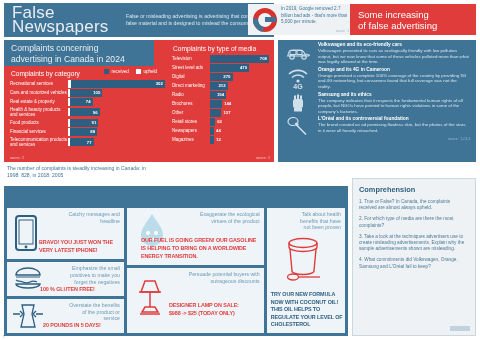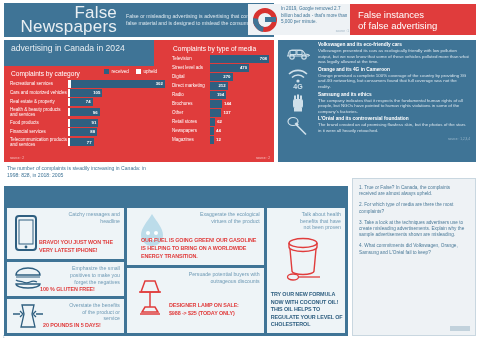--- a/index.html
+++ b/index.html
@@ -11,21 +11,21 @@
   }
   .page{position:relative;width:480px;height:340px;background:#fff;}
 
   
   .banner{
     position:absolute;left:4px;top:3px;width:270px;height:34px;
     background:#3f7496;display:flex;align-items:center;
   }
   .banner-title{
     color:#e8eef2;font-size:17px;line-height:14px;
-    padding-left:8px;width:105px;text-align:right;font-weight:400;
+    padding-left:8px;width:105px;text-align:left;font-weight:400;
     letter-spacing:.2px;
   }
   .banner-title .l2{display:block;}
   .banner-sub{
     color:#dce7ee;font-size:5.2px;line-height:7.2px;padding-left:9px;width:140px;
   }
   .google-box{
     position:absolute;left:248px;top:4px;width:98px;height:31px;
     background:#eef2f5;display:flex;align-items:center;padding:0 3px;
   }
@@ -144,27 +144,28 @@
         <span class="g-bar"></span>
     </div>
     <div style="flex:1">
       <div class="g-txt">In 2019, Google removed 2.7 billion bad ads - that's more than 5,000 per minute.</div>
       <div class="g-src">source : 1</div>
     </div>
   </div>
 
   <div class="instances-head">
     <div>
-      <div>False instances</div>
+      <div>Some increasing</div>
       <div>of false advertising</div>
     </div>
   </div>
 
   <div class="complaints">
     <div class="comp-head">
+      <div>Complaints concerning</div>
       <div>advertising in Canada in 2024</div>
     </div>
     <div class="sec-title" style="left:7px;top:30px;">Complaints by category</div>
     <div class="legend" style="left:100px;top:29px;">
       <div>
           <span class="swatch sw-rec"></span>
           <span>received</span>
         </div>
       <div>
           <span class="swatch sw-up"></span>
@@ -494,20 +495,21 @@
               <path d="M17 41h22" stroke="#e03c3c" stroke-width="1.3"></path>
             </svg>
         </div>
         <div class="t-ex blue" style="position:absolute;left:4px;bottom:4px;width:72px;">TRY OUR NEW FORMULA NOW WITH COCONUT OIL! THIS OIL HELPS TO REGULATE YOUR LEVEL OF CHOLESTEROL</div>
       </div>
     </div>
 
   </div>
 
   <div class="comp">
+    <h3>Comprehension</h3>
     <p>1. True or False? In Canada, the complaints received are almost always upheld.</p>
     <p>2. For which type of media are there the most complaints?</p>
     <p>3. Take a look at the techniques advertisers use to create misleading advertisements. Explain why the sample advertisements shown are misleading.</p>
     <p>4. What commitments did Volkswagen, Orange, Samsung and L'Oréal fail to keep?</p>
     <div class="comp-logo"></div>
   </div>
 
   <div class="pg">1</div>
 </div>
 

